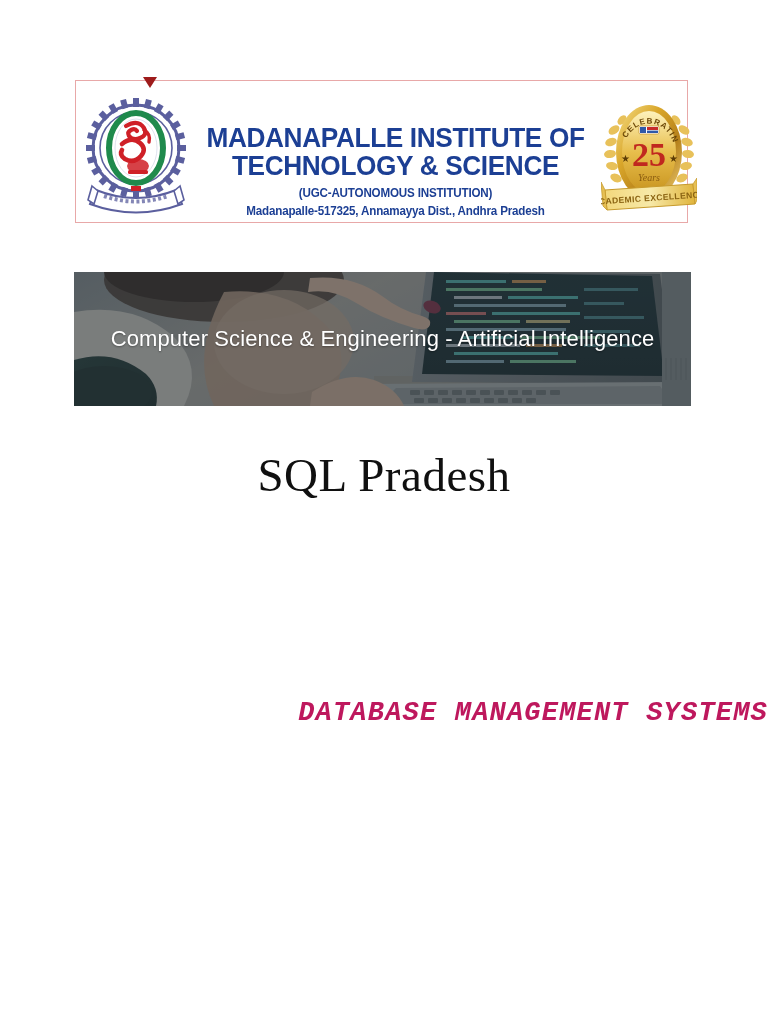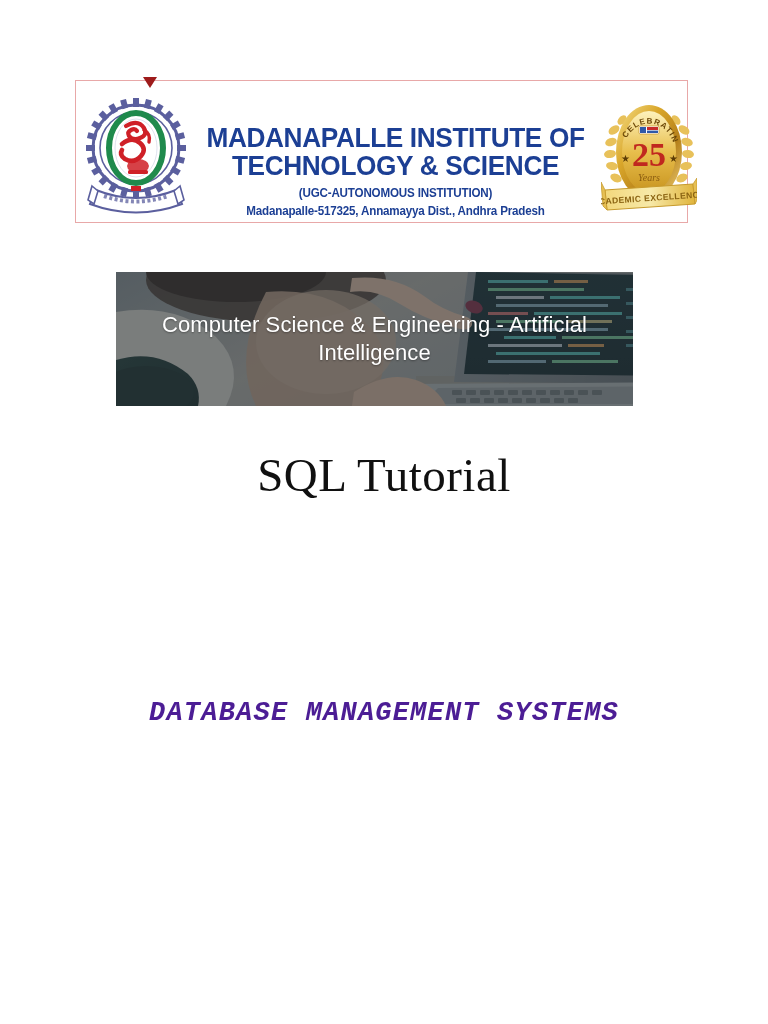--- a/index.html
+++ b/index.html
@@ -97,25 +97,24 @@
     height: 128px;
     flex: 0 0 96px;
   }
   .badge svg { display: block; }
 
   
   .dept-banner {
     position: absolute;
     left: 74px;
     top: 272px;
-    width: 517px;
+    width: 617px;
     height: 134px;
     overflow: hidden;
     background: #4b5358;
-    margin-left: 42px;
   }
   .banner-photo {
     position: absolute;
     inset: 0;
   }
   .banner-overlay {
     position: absolute;
     inset: 0;
     background: rgba(38,48,52,0.55);
   }
@@ -147,26 +146,26 @@
     color: #101010;
     letter-spacing: 0.5px;
   }
 
   
   .subject-line {
     position: absolute;
     left: 0;
     right: 0;
     top: 698px;
-    text-align: center;
+    text-align: right;
     font-family: "Liberation Mono", monospace;
     font-weight: bold;
     font-style: italic;
     font-size: 27px;
-    color: #4c1d95;
+    color: #be185d;
     letter-spacing: 1.2px;
   }
 </style>
 </head>
 <body>
 
 <div class="header-box">
   <div class="header-inner">
 
     <div class="crest">
@@ -407,15 +406,15 @@
         <line x1="602" y1="86" x2="602" y2="108"></line>
         <line x1="607" y1="86" x2="607" y2="108"></line>
         <line x1="612" y1="86" x2="612" y2="108"></line>
       </g>
     </svg>
   </div>
   <div class="banner-overlay"></div>
   <div class="banner-caption">Computer Science &amp; Engineering - Artificial Intelligence</div>
 </div>
 
-<div class="doc-title">SQL Tutorial</div>
+<div class="doc-title">SQL Pradesh</div>
 
 <div class="subject-line">DATABASE MANAGEMENT SYSTEMS</div>
 
 </body></html>

